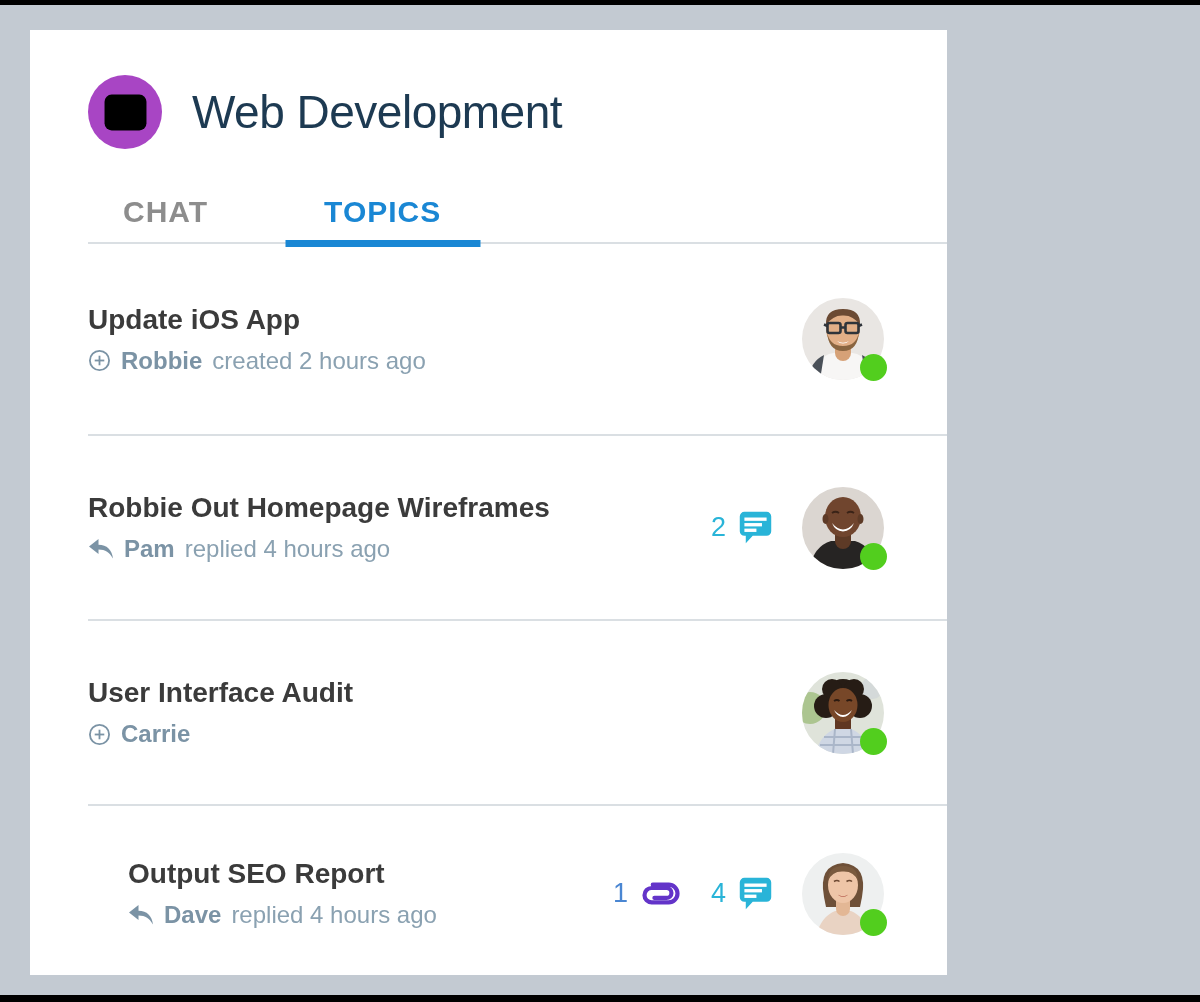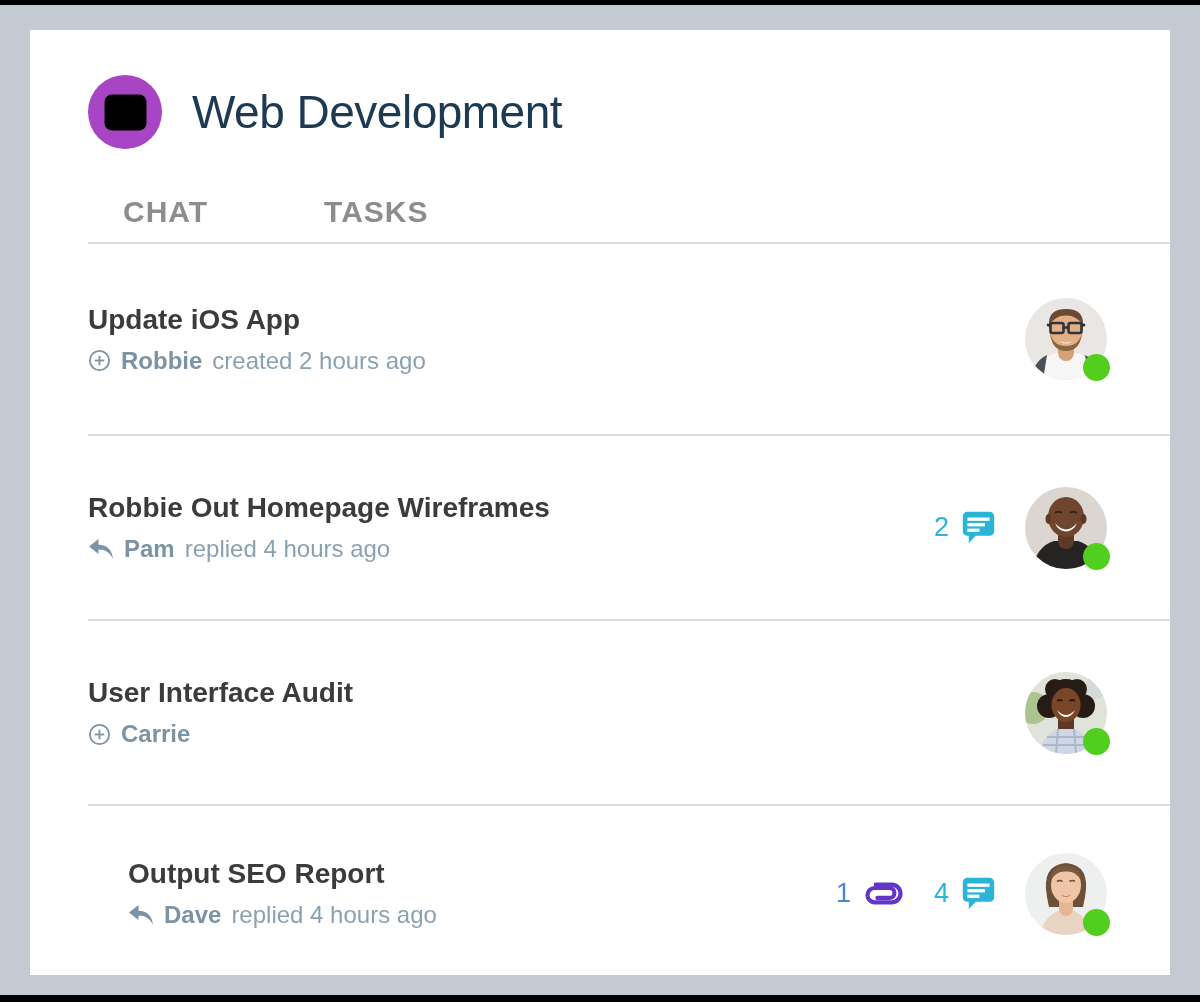--- a/index.html
+++ b/index.html
@@ -4,21 +4,21 @@
 <style>
   html,body{margin:0;padding:0;}
   body{
     width:1200px;height:1002px;position:relative;overflow:hidden;
     background:var(--page_bg,#c3cad2);
     font-family:"Liberation Sans","DejaVu Sans",sans-serif;
   }
   .frame-top{position:absolute;top:0;left:0;right:0;height:5px;background:var(--frame,#000);}
   .frame-bottom{position:absolute;bottom:0;left:0;right:0;height:7px;background:var(--frame,#000);}
   .card{
-    position:absolute;left:30px;top:30px;width:1140px;height:945px;
+    position:absolute;left:30px;top:30px;width:917px;height:945px;
     background:var(--card_bg,#fff);overflow:hidden;
   }
   
   .header{display:flex;align-items:center;gap:30px;padding:45px 0 0 58px;}
   .app-icon{width:74px;height:74px;border-radius:50%;background:var(--icon_circle_bg);
     display:flex;align-items:center;justify-content:center;flex:0 0 auto;}
   .app-icon svg{width:45px;height:39px;}
   .page-title{font-size:46px;font-weight:300;color:var(--title_color);letter-spacing:-0.5px;}
   
   .tabs{position:relative;display:flex;gap:116px;margin-top:46px;padding-left:93px;}
@@ -160,22 +160,22 @@
         </svg>
     </div>
     <div class="page-title">Web Development</div>
   </div>
 
   <div class="tabs" id="tabs">
     <div class="tabs-rule"></div>
   <div class="tab">
     <span class="tab-label">CHAT</span>
   </div>
-      <div class="tab">
-    <span class="tab-label">TASKS</span>
+      <div class="tab active">
+    <span class="tab-label">TOPICS</span>
   </div>
     </div>
 
   <div class="topic-list" id="topic-list">
       <div class="topic-row">
     <div class="topic-info">
       <div class="topic-title">Update iOS App</div>
       <div class="topic-meta">
         <svg class="meta-icon icon-circle-plus" viewBox="0 0 24 24">
               <use href="#ic-plus"></use>

